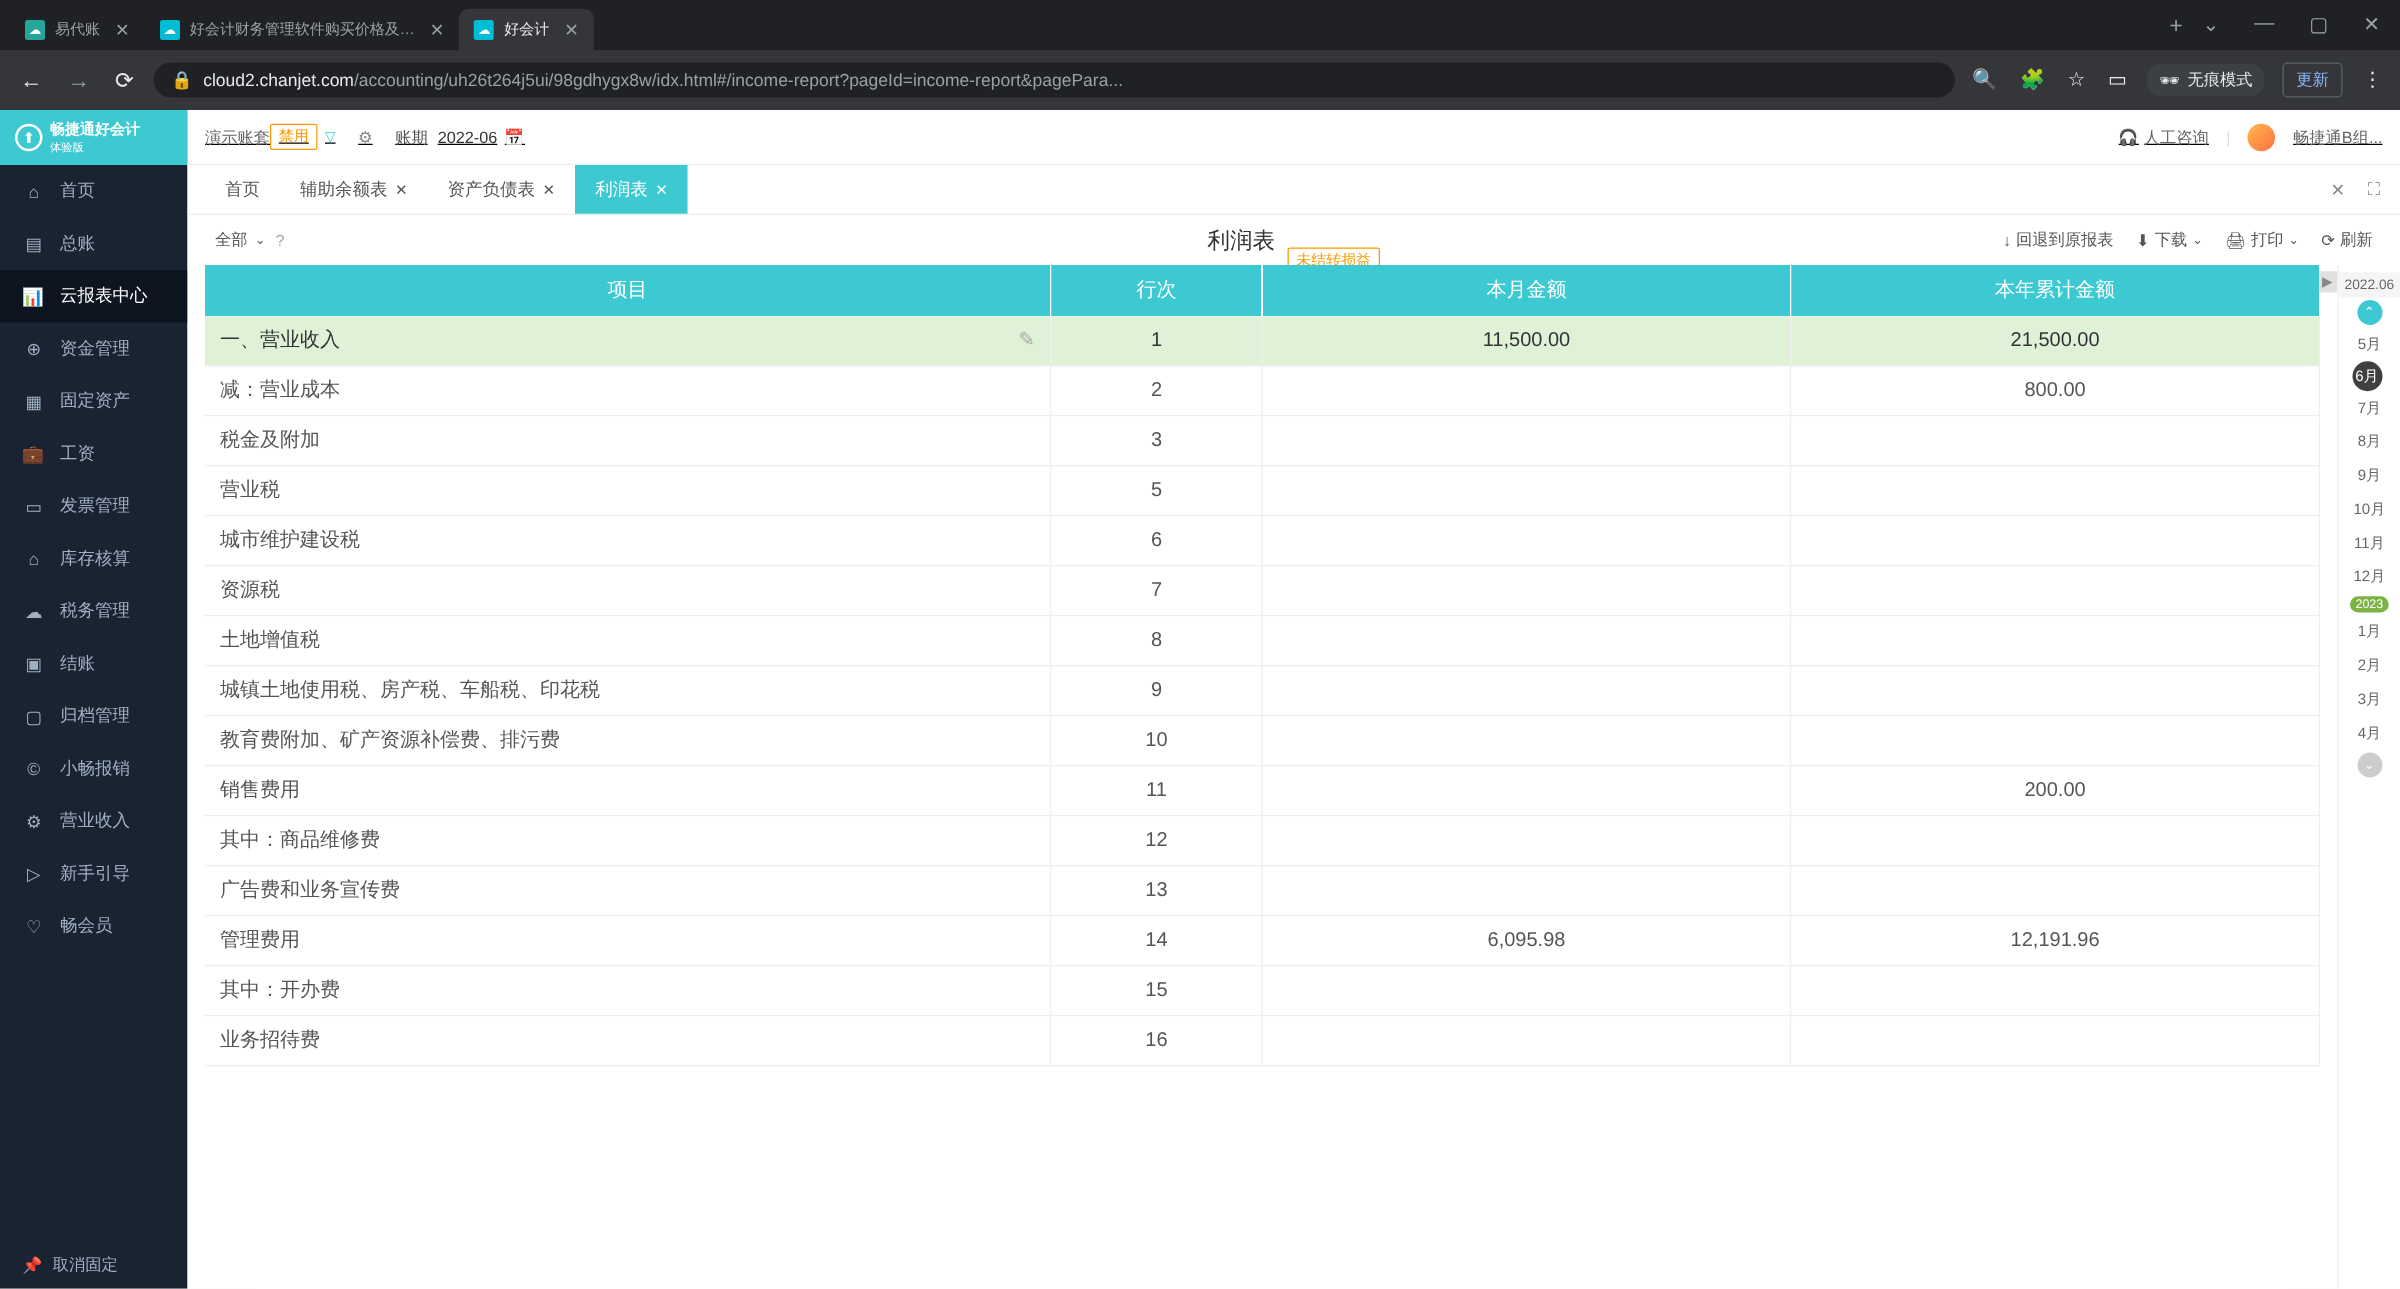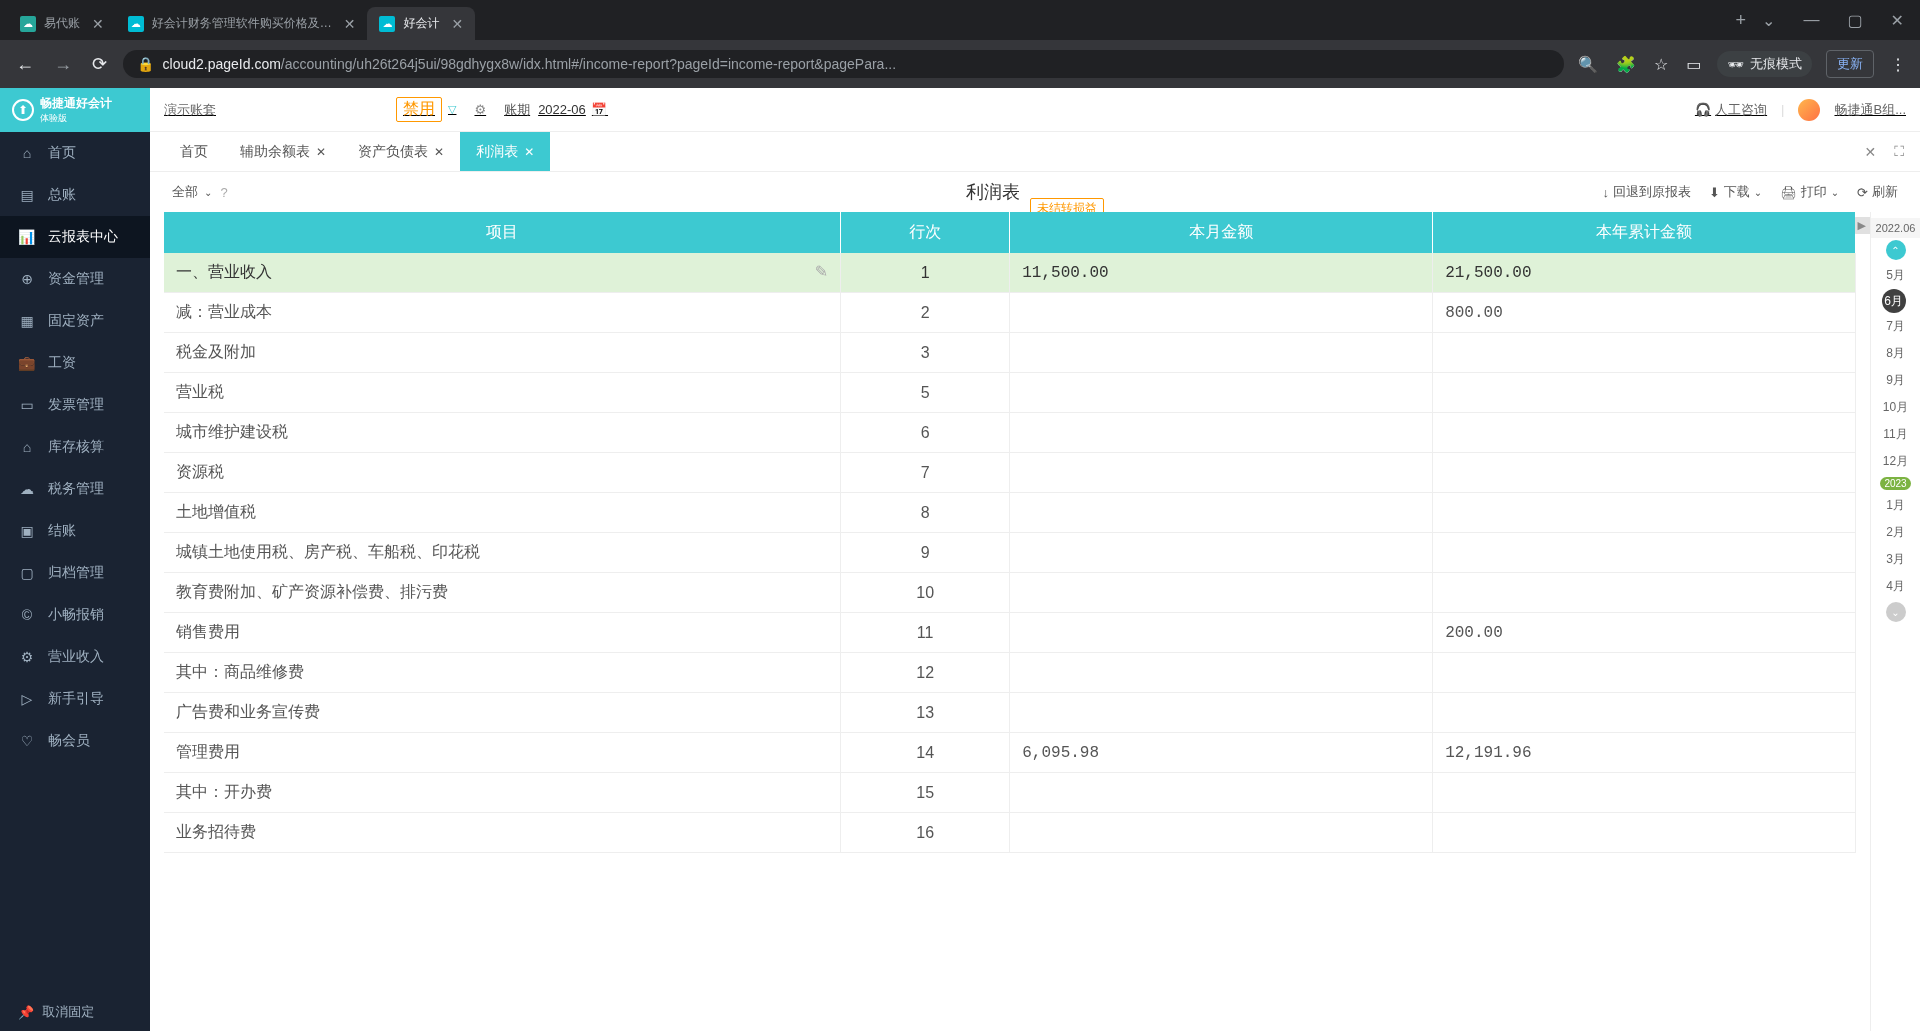--- a/index.html
+++ b/index.html
@@ -34,21 +34,21 @@
 .logo-icon { width: 22px; height: 22px; border: 2px solid #fff; border-radius: 50%; display: flex; align-items: center; justify-content: center; font-size: 12px; }
 .sidebar-item { display: flex; align-items: center; padding: 12px 18px; gap: 12px; font-size: 14px; cursor: pointer; color: #9fb0c0; }
 .sidebar-item.active { background: #0d1520; color: #fff; }
 .sidebar-icon { width: 18px; height: 18px; display: flex; align-items: center; justify-content: center; }
 .sidebar-footer { margin-top: auto; padding: 10px 18px; font-size: 13px; color: #9fb0c0; display: flex; align-items: center; gap: 8px; cursor: pointer; }
 
 .main { flex: 1; display: flex; flex-direction: column; background: #fff; overflow: hidden; }
 
 .top-bar { height: 44px; display: flex; align-items: center; padding: 0 14px; border-bottom: 1px solid #eee; font-size: 13px; text-decoration: underline; }
 .account-name { color: #666; }
-.status-badge { border: 1px solid #ff9800; color: #ff9800; padding: 1px 6px; border-radius: 2px; font-size: 16px; margin-left: 180px; }
+.status-badge { border: 1px solid #ff9800; color: #ff9800; padding: 1px 6px; border-radius: 2px; font-size: 12px; }
 .dropdown-arrow { color: #3dc9d1; margin-left: 6px; cursor: pointer; font-size: 11px;}
 .gear { margin-left: 18px; cursor: pointer; color: #888; }
 .period-label { margin-left: 18px; color: #555; }
 .period-value { margin-left: 8px; color: #333; }
 .calendar-icon { margin-left: 6px; color: #3dc9d1; cursor: pointer; }
 .top-right { margin-left: auto; display: flex; align-items: center; gap: 14px; }
 .top-link { color: #666; cursor: pointer; display: flex; align-items: center; gap: 4px; }
 .avatar { width: 22px; height: 22px; border-radius: 50%; background: linear-gradient(135deg,#ffb74d,#ff7043); }
 
 .page-tabs { height: 40px; display: flex; align-items: center; padding-left: 14px; border-bottom: 1px solid #eee; font-size: 14px; }
@@ -70,21 +70,21 @@
 .content-wrap { flex: 1; display: flex; overflow: hidden; position: relative; }
 .table-wrap { flex: 1; overflow: auto; padding: 0 14px; position: relative; }
 
 .data-table { width: 100%; border-collapse: collapse; font-size: 16px; }
 .data-table thead th { background: #3dc9d1; color: #fff; padding: 10px 8px; font-weight: 400; border-right: 1px solid rgba(255,255,255,0.3); text-align: center; position: sticky; top: 0; }
 .data-table tbody td { padding: 9px 12px; border-bottom: 1px solid #eee; border-right: 1px solid #eee; color: #555; }
 .data-table tbody tr.highlight { background: #dff2d8; }
 .data-table tbody tr.highlight td { color: #333; }
 .data-table td.col-item { width: 40%; }
 .data-table td.col-line { width: 50px; text-align: center; }
-.data-table td.col-month, .data-table td.col-year { text-align: left; width: 25%; font-family: Liberation Mono, monospace; }
+.data-table td.col-month, .data-table td.col-year { text-align: center; width: 25%; }
 .edit-icon { float: right; color: #aaa; cursor: pointer; }
 
 .side-timeline { width: 50px; background: #fff; border-left: 1px solid #eee; display: flex; flex-direction: column; align-items: center; padding: 6px 0; font-size: 12px; }
 .timeline-year { background: #f5f5f5; padding: 4px 2px; font-size: 11px; color: #666; width: 100%; text-align: center; }
 .timeline-month { padding: 5px 0; color: #666; cursor: pointer; width: 28px; text-align: center; }
 .timeline-month.active { background: #404040; color: #fff; border-radius: 50%; width: 24px; height: 24px; line-height: 24px; padding: 0; text-align: center; }
 .timeline-badge { background: #7cb342; color: #fff; font-size: 10px; border-radius: 8px; padding: 1px 4px; margin: 2px 0; }
 .timeline-nav { background: #3dc9d1; color: #fff; width: 20px; height: 20px; border-radius: 50%; display: flex; align-items: center; justify-content: center; cursor: pointer; margin: 2px 0; font-size: 10px; }
 .timeline-nav.disabled { background: #ccc; }
 
@@ -119,21 +119,21 @@
     <span class="window-btn">✕</span>
   </div>
 </div>
 
 <div class="browser-toolbar">
   <span class="nav-btn enabled">←</span>
   <span class="nav-btn">→</span>
   <span class="nav-btn enabled">⟳</span>
   <div class="url-bar">
     <span>🔒</span>
-    <span><span class="domain">cloud2.pageId.com</span><span>/accounting/uh26t264j5ui/98gdhygx8w/idx.html#/income-report?pageId=income-report&amp;pagePara...</span></span>
+    <span><span class="domain">cloud2.chanjet.com</span><span>/accounting/uh26t264j5ui/98gdhygx8w/idx.html#/income-report?pageId=income-report&amp;pagePara...</span></span>
   </div>
   <div class="toolbar-icons">
     <span class="toolbar-icon">🔍</span>
     <span class="toolbar-icon">🧩</span>
     <span class="toolbar-icon">☆</span>
     <span class="toolbar-icon">▭</span>
     <div class="incognito-badge">
       <span>🕶</span>
       <span>无痕模式</span>
     </div>

